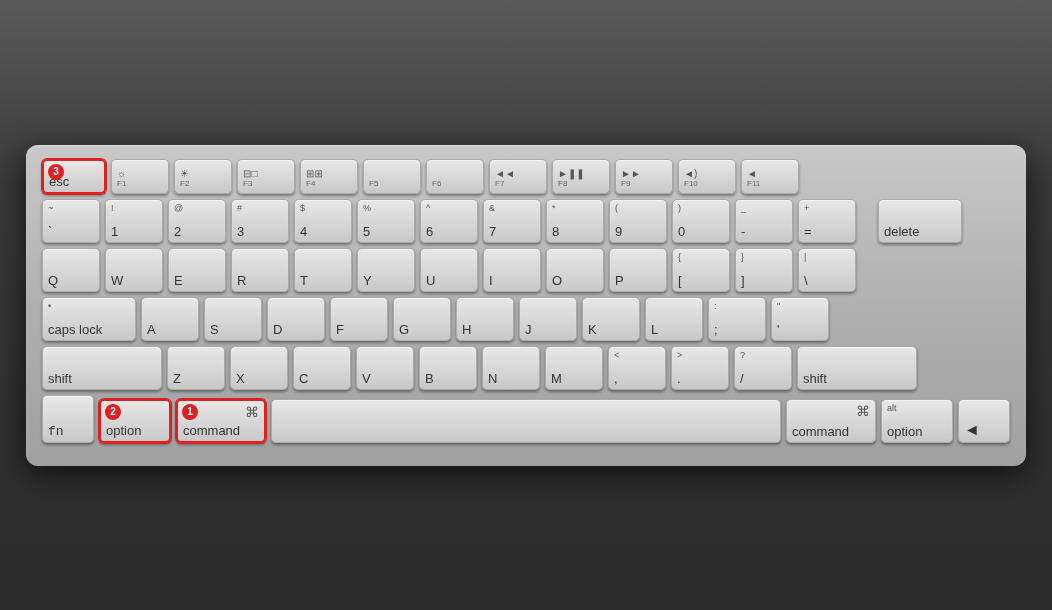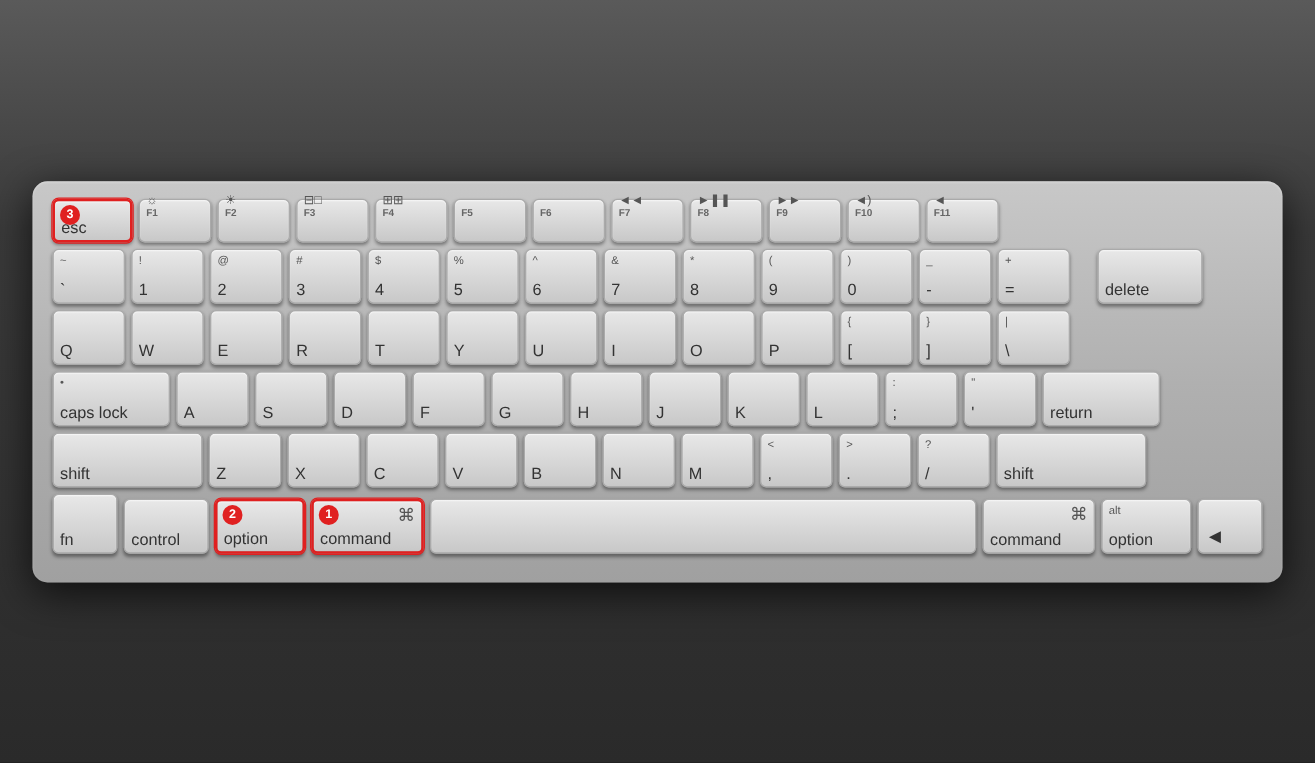--- a/index.html
+++ b/index.html
@@ -75,38 +75,37 @@
       font-size: 9px;
       position: absolute;
       top: 3px;
       right: 5px;
       color: #555;
     }
 
     .key .sub-label {
       font-size: 8px;
       color: #666;
-      margin-bottom: 14px;
-      font-weight: bold;
+      margin-bottom: 1px;
     }
 
     .key .icon-label {
       font-size: 10px;
       color: #555;
     }
 
     
     .key-std { width: 58px; height: 44px; }
     .key-fn-row { width: 58px; height: 35px; }
     .key-esc { width: 64px; height: 35px; }
     .key-tab { width: 84px; height: 44px; }
     .key-caps { width: 94px; height: 44px; }
     .key-shift-l { width: 120px; height: 44px; }
     .key-shift-r { width: 120px; height: 44px; }
-    .key-fn { width: 52px; height: 48px; }
+    .key-fn { width: 52px; height: 48px; font-family: Liberation Mono, monospace; }
     .key-control { width: 68px; height: 44px; }
     .key-option { width: 72px; height: 44px; }
     .key-command-l { width: 90px; height: 44px; }
     .key-space { flex: 1; height: 44px; }
     .key-command-r { width: 90px; height: 44px; }
     .key-option-r { width: 72px; height: 44px; }
     .key-arrow { width: 52px; height: 44px; }
     .key-delete { width: 84px; height: 44px; margin-left: 17px; }
     .key-return { width: 94px; height: 44px; }
 
@@ -325,23 +324,20 @@
         <span class="main-label">L</span>
       </div>
       <div class="key key-std">
         <span class="top-label">:</span>
         <span class="main-label">;</span>
       </div>
       <div class="key key-std">
         <span class="top-label">"</span>
         <span class="main-label">'</span>
       </div>
-      <div class="key key-return">
-        <span class="main-label">return</span>
-      </div>
     </div>
 
     <div class="key-row">
       <div class="key key-shift-l">
         <span class="main-label">shift</span>
       </div>
       <div class="key key-std">
         <span class="main-label">Z</span>
       </div>
       <div class="key key-std">
@@ -375,23 +371,20 @@
         <span class="main-label">/</span>
       </div>
       <div class="key key-shift-r">
         <span class="main-label">shift</span>
       </div>
     </div>
 
     <div class="key-row">
       <div class="key key-fn">
         <span class="main-label">fn</span>
-      </div>
-      <div class="key key-control">
-        <span class="main-label">control</span>
       </div>
       <div class="key key-option highlighted">
         <div class="badge">2</div>
         <span class="top-label">alt</span>
         <span class="main-label">option</span>
       </div>
       <div class="key key-command-l highlighted">
         <div class="badge">1</div>
         <span class="top-right-label" style="font-size:14px;">⌘</span>
         <span class="main-label">command</span>

